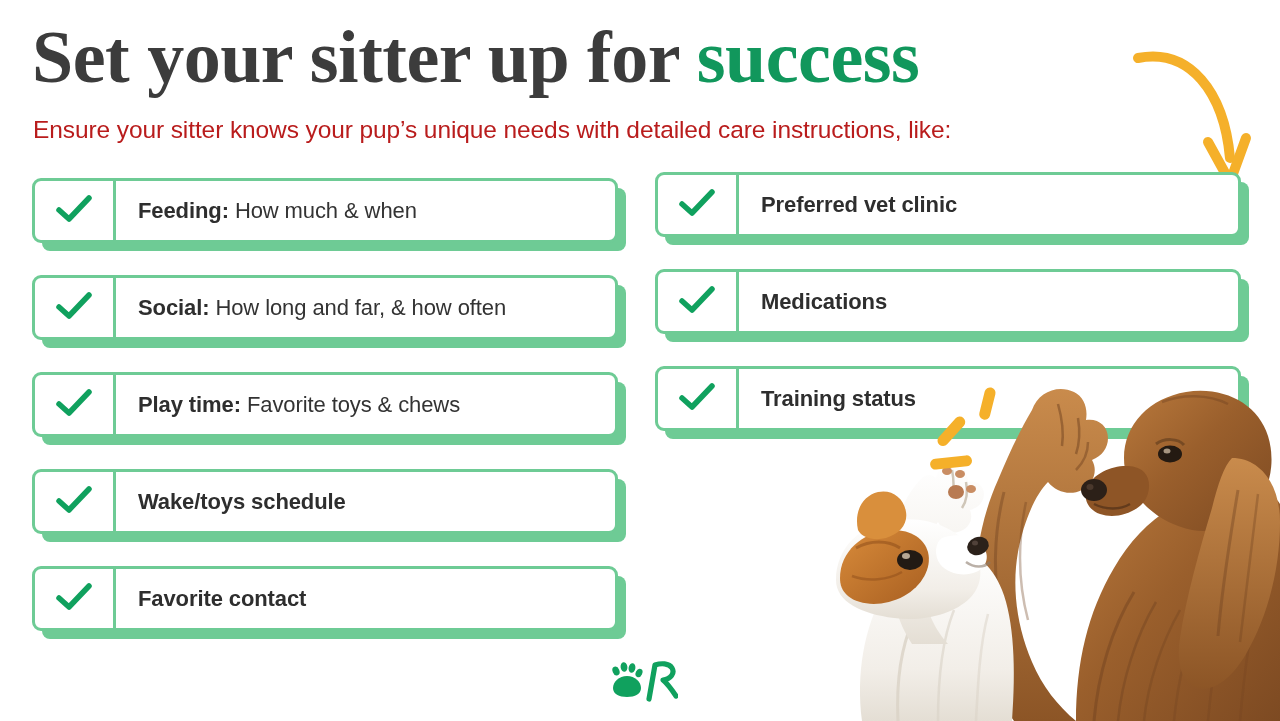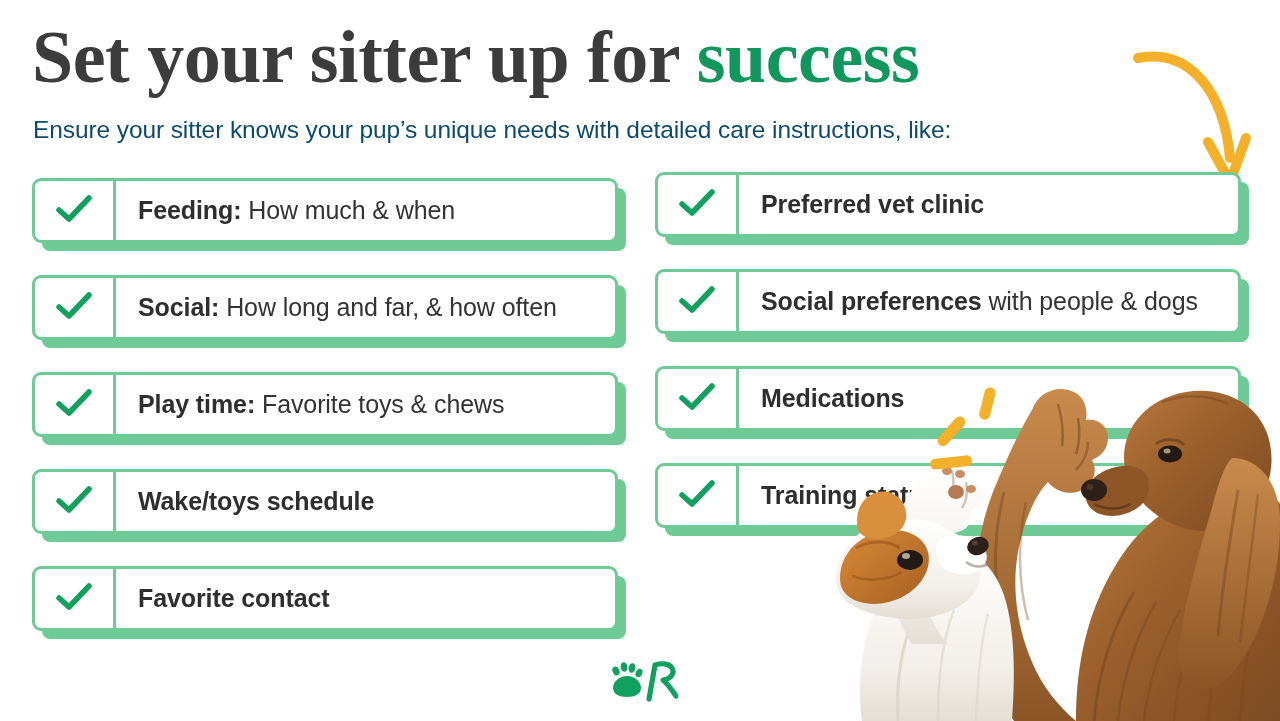--- a/index.html
+++ b/index.html
@@ -24,21 +24,21 @@
   }
   .headline .accent {
     font-weight:700;
     color:#11975c;
   }
   .subhead {
     position:absolute;
     left:33px; top:114px;
     font-size:24.5px;
     line-height:32px;
-    color:#0c4a6e;
+    color:#b91c1c;
     white-space:nowrap;
     letter-spacing:-0.1px;
   }
 
   
   .arrow-wrap {
     position:absolute;
     left:1120px; top:30px;
     width:160px; height:175px;
     pointer-events:none;
@@ -73,21 +73,21 @@
   .card-body {
     flex:1;
     display:flex;
     align-items:center;
     padding-left:22px;
     padding-right:12px;
     overflow:hidden;
     white-space:nowrap;
   }
   .card-text {
-    font-size:25px;
+    font-size:22px;
     color:#333333;
     letter-spacing:-0.1px;
   }
   .card-text .lead { font-weight:700; color:#2e2e2e; }
 
   
   .dogs {
     position:absolute;
     left:826px; top:362px;
     width:454px; height:359px;
@@ -204,32 +204,20 @@
           <svg width="38" height="30" viewBox="0 0 38 30" fill="none" aria-hidden="true">
             <path d="M4 16 L14 25 L34 4" stroke="#10a15e" stroke-width="5.5" stroke-linecap="round" stroke-linejoin="round"></path>
           </svg>
         </span>
       </div>
       <div class="card-body">
         <span class="card-text"><span class="lead">Preferred vet clinic</span><span></span></span>
       </div>
     </div>
 
-    <div class="card">
-      <div class="card-check">
-        <span class="check-icon">
-          <svg width="38" height="30" viewBox="0 0 38 30" fill="none" aria-hidden="true">
-            <path d="M4 16 L14 25 L34 4" stroke="#10a15e" stroke-width="5.5" stroke-linecap="round" stroke-linejoin="round"></path>
-          </svg>
-        </span>
-      </div>
-      <div class="card-body">
-        <span class="card-text"><span class="lead">Social preferences</span><span> with people &amp; dogs</span></span>
-      </div>
-    </div>
 
     <div class="card">
       <div class="card-check">
         <span class="check-icon">
           <svg width="38" height="30" viewBox="0 0 38 30" fill="none" aria-hidden="true">
             <path d="M4 16 L14 25 L34 4" stroke="#10a15e" stroke-width="5.5" stroke-linecap="round" stroke-linejoin="round"></path>
           </svg>
         </span>
       </div>
       <div class="card-body">

